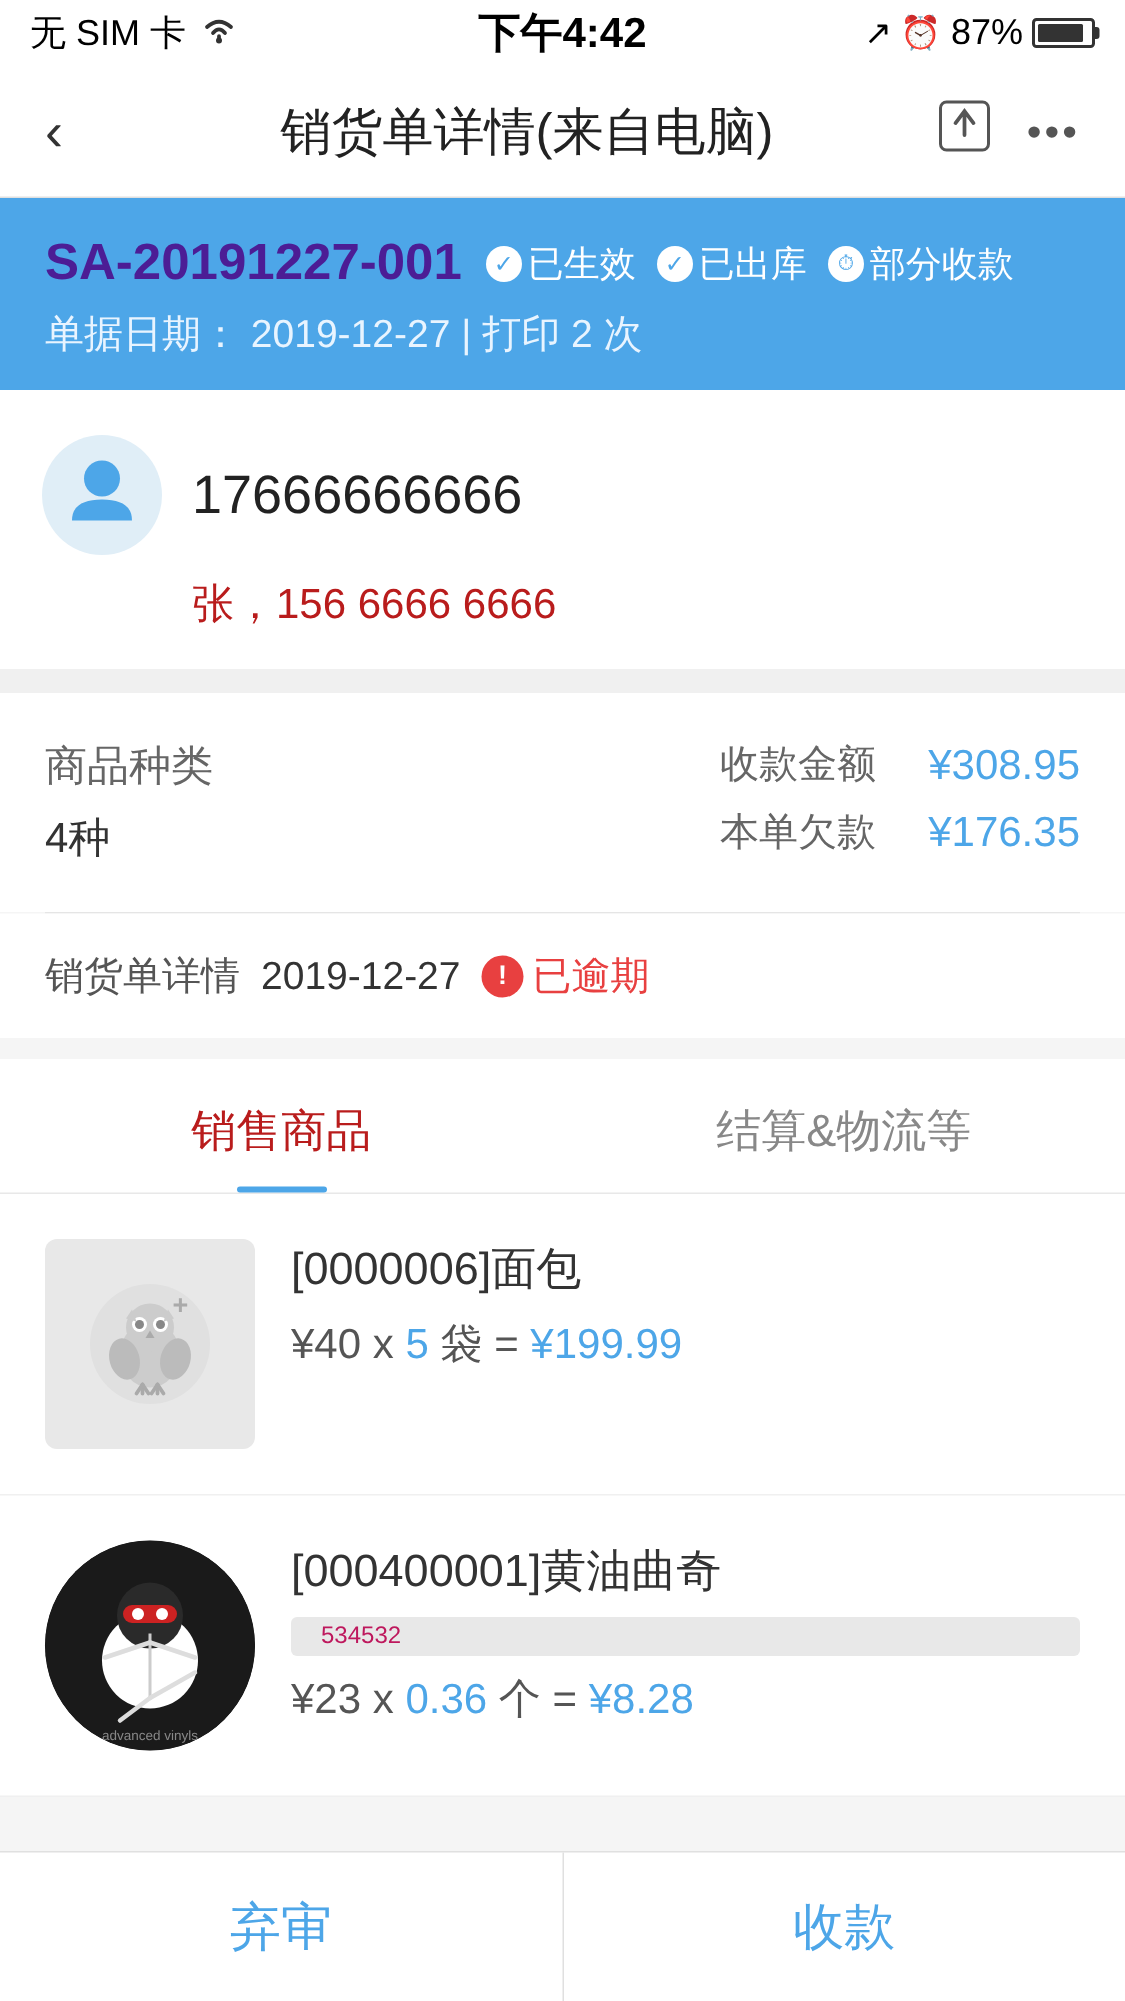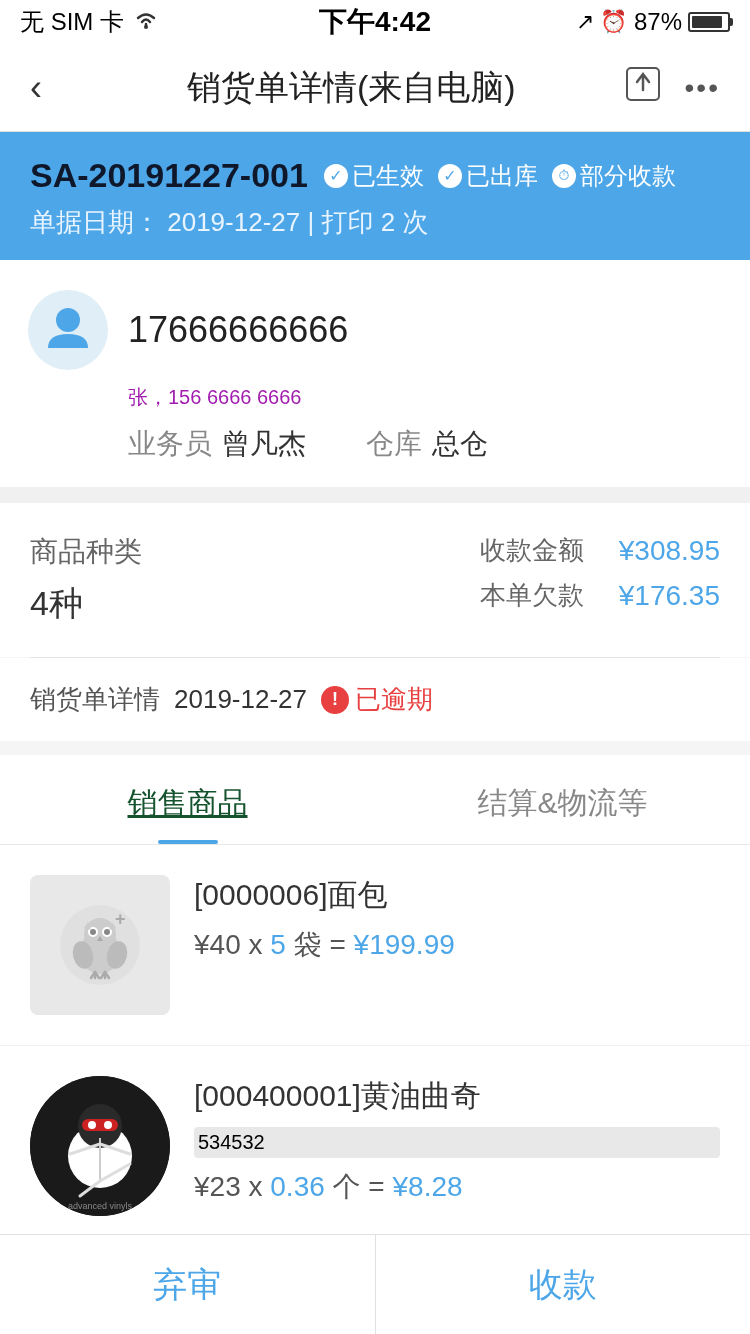--- a/index.html
+++ b/index.html
@@ -115,21 +115,21 @@
     }
     .order-id-row {
       display: flex;
       align-items: center;
       gap: 16px;
       margin-bottom: 10px;
     }
     .order-id {
       font-size: 34px;
       font-weight: bold;
-      color: #0f172a;
+      color: #4c1d95;
     }
     .status-badges {
       display: flex;
       align-items: center;
       gap: 14px;
     }
     .status-badge {
       font-size: 24px;
       color: #fff;
       display: flex;
@@ -185,22 +185,22 @@
       font-weight: 500;
       color: #222;
     }
     .customer-info-row {
       display: flex;
       align-items: center;
       gap: 10px;
       padding-left: 100px;
     }
     .customer-contact {
-      font-size: 20px;
-      color: #a21caf;
+      font-size: 28px;
+      color: #b91c1c;
     }
     .staff-row {
       display: flex;
       align-items: center;
       padding-left: 100px;
       gap: 60px;
     }
     .staff-item {
       display: flex;
       align-items: center;
@@ -237,21 +237,21 @@
     .summary-left {
       display: flex;
       flex-direction: column;
       gap: 10px;
     }
     .summary-label {
       font-size: 28px;
       color: #666;
     }
     .summary-value-normal {
-      font-size: 34px;
+      font-size: 28px;
       color: #333;
     }
     .summary-right {
       display: flex;
       flex-direction: column;
       align-items: flex-end;
       gap: 10px;
     }
     .summary-row {
       display: flex;
@@ -316,23 +316,22 @@
     }
     .tab {
       flex: 1;
       text-align: center;
       padding: 28px 0 20px;
       font-size: 30px;
       position: relative;
       cursor: pointer;
     }
     .tab-active {
-      color: #14532d;
+      color: #b91c1c;
       font-weight: 500;
-      text-decoration: underline;
     }
     .tab-active::after {
       content: '';
       position: absolute;
       bottom: 0;
       left: 50%;
       transform: translateX(-50%);
       width: 60px;
       height: 4px;
       background: #4da6e8;
@@ -380,23 +379,23 @@
     }
     .product-name {
       font-size: 30px;
       color: #333;
       font-weight: 500;
     }
     .product-sku-tag {
       display: inline-block;
       background: #e8e8e8;
       border-radius: 4px;
-      padding: 4px 4px;
-      font-size: 20px;
-      color: #000000;
+      padding: 4px 20px;
+      font-size: 16px;
+      color: #be185d;
     }
     .product-price-row {
       font-size: 28px;
       color: #555;
     }
     .price-qty {
       color: #4da6e8;
     }
     .price-total {
       color: #4da6e8;
@@ -510,30 +509,20 @@
           <circle cx="25" cy="20" r="12" fill="#4da6e8"></circle>
           <path d="M5 48 Q5 34 25 34 Q45 34 45 48" fill="#4da6e8"></path>
         </svg>
       </span>
     </div>
     <span class="customer-name">17666666666</span>
   </div>
   <div class="customer-info-row">
     <span class="customer-contact">张，156 6666 6666</span>
   </div>
-  <div class="staff-row">
-    <div class="staff-item">
-      <span class="staff-label">业务员</span>
-      <span class="staff-value">曾凡杰</span>
-    </div>
-    <div class="staff-item">
-      <span class="staff-label">仓库</span>
-      <span class="staff-value">总仓</span>
-    </div>
-  </div>
 </div>
 
 <div class="divider"></div>
 
 <div class="summary-section">
   <div class="summary-left">
     <span class="summary-label">商品种类</span>
     <span class="summary-value-normal">4种</span>
   </div>
   <div class="summary-right">

